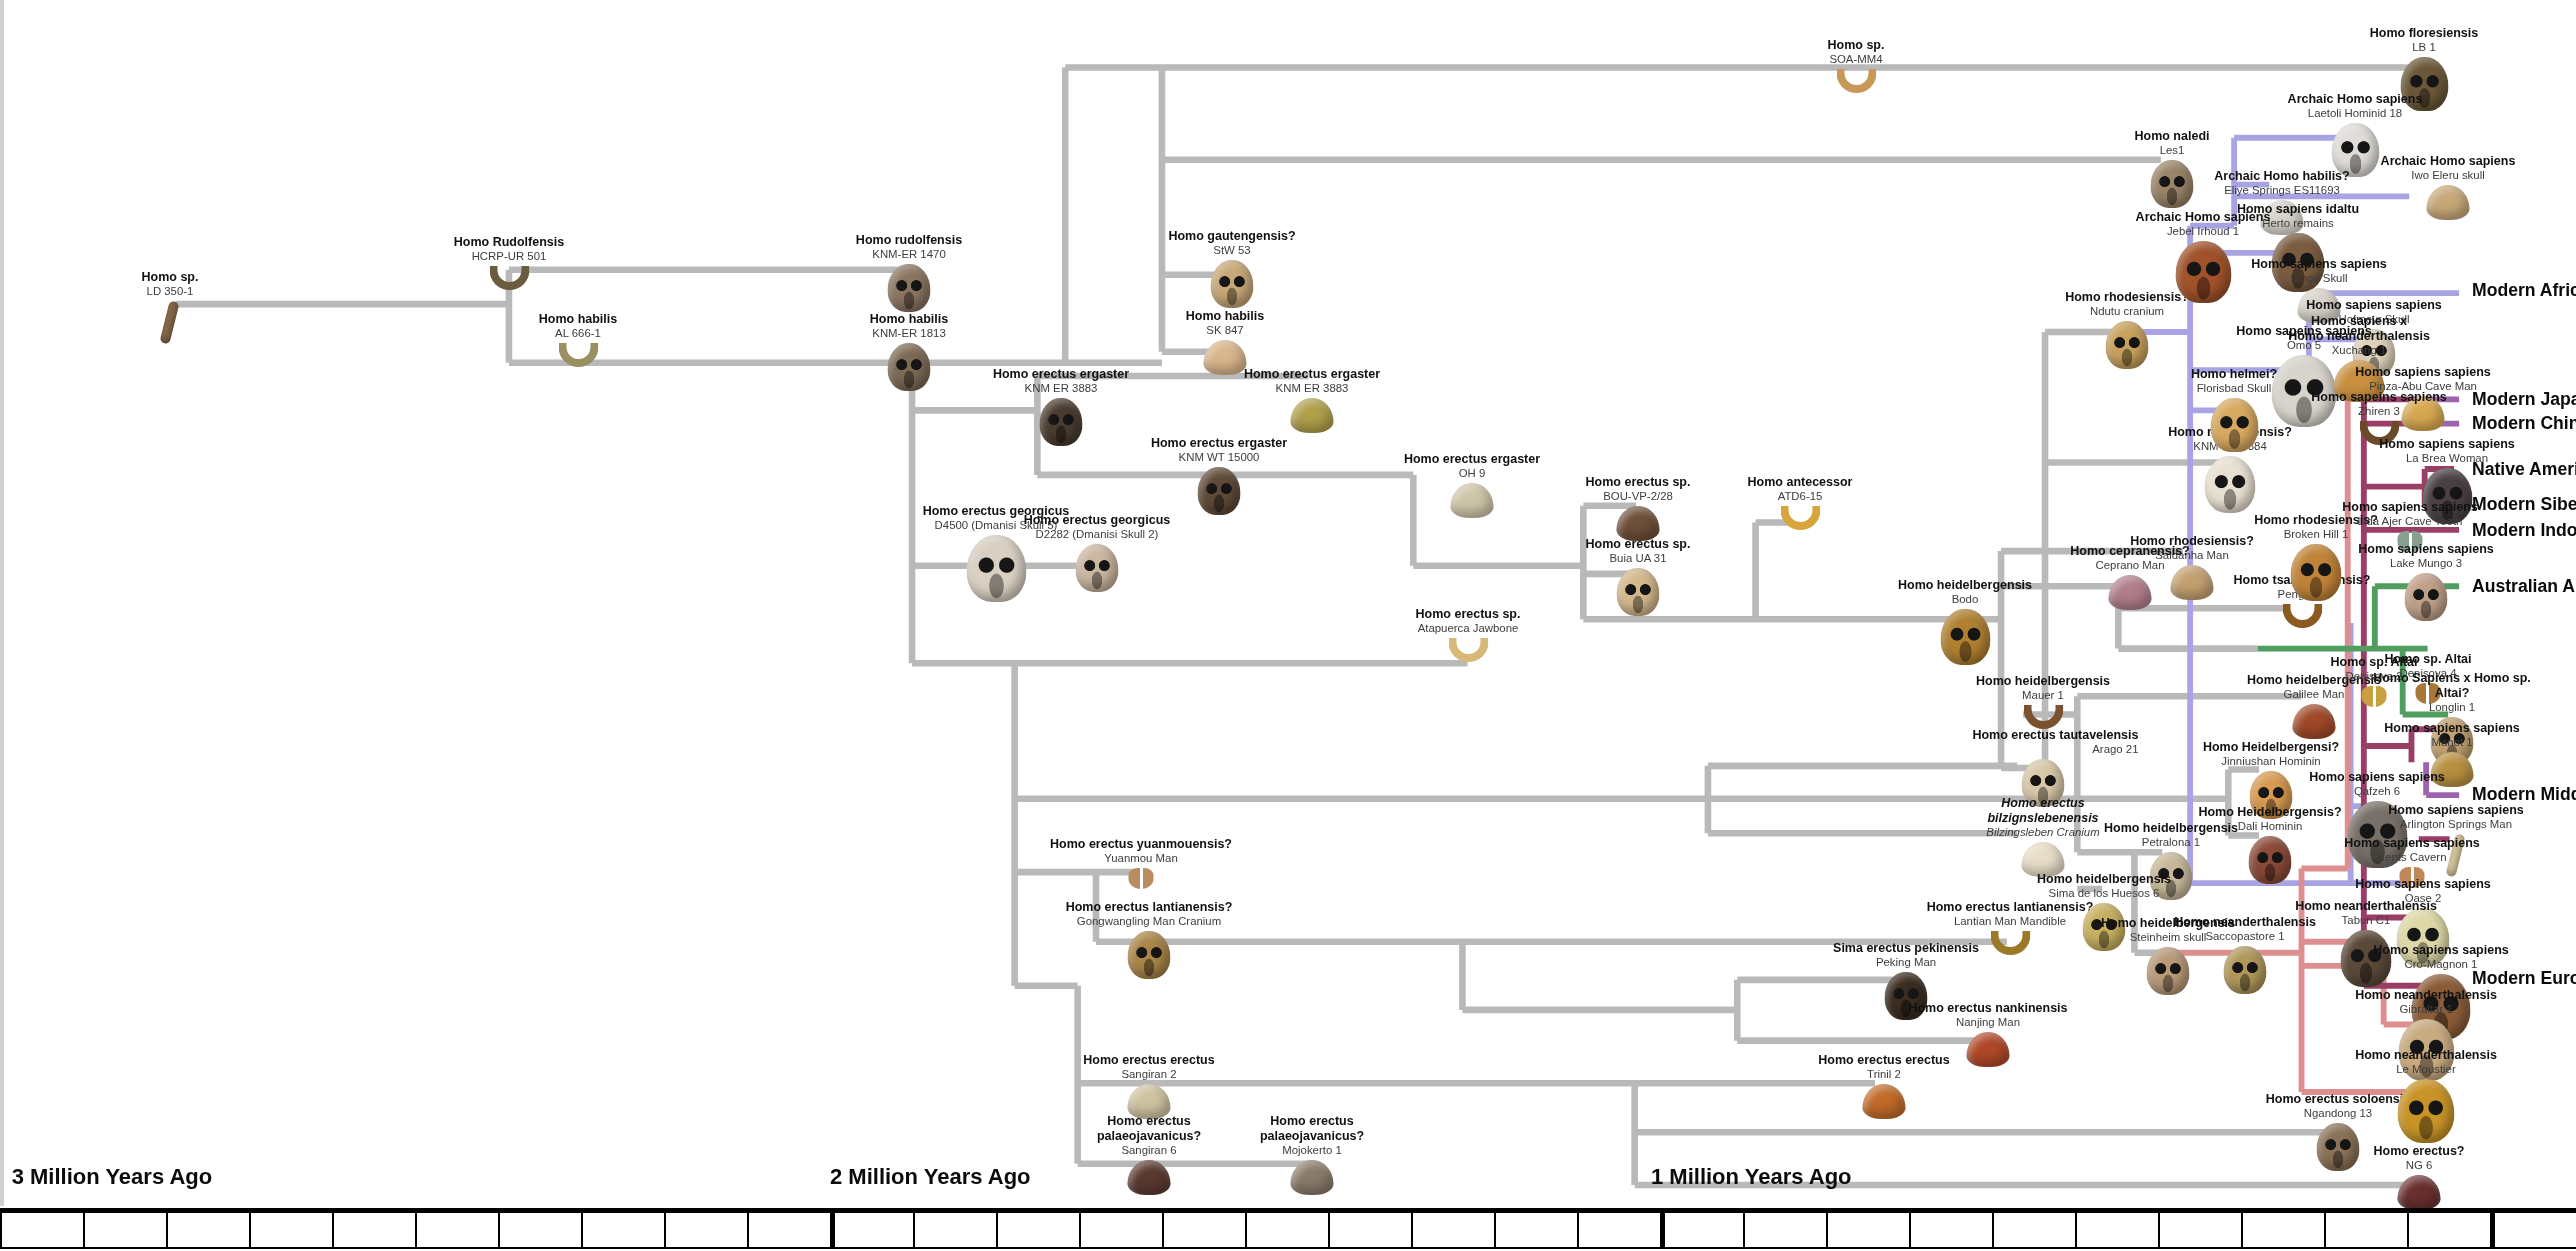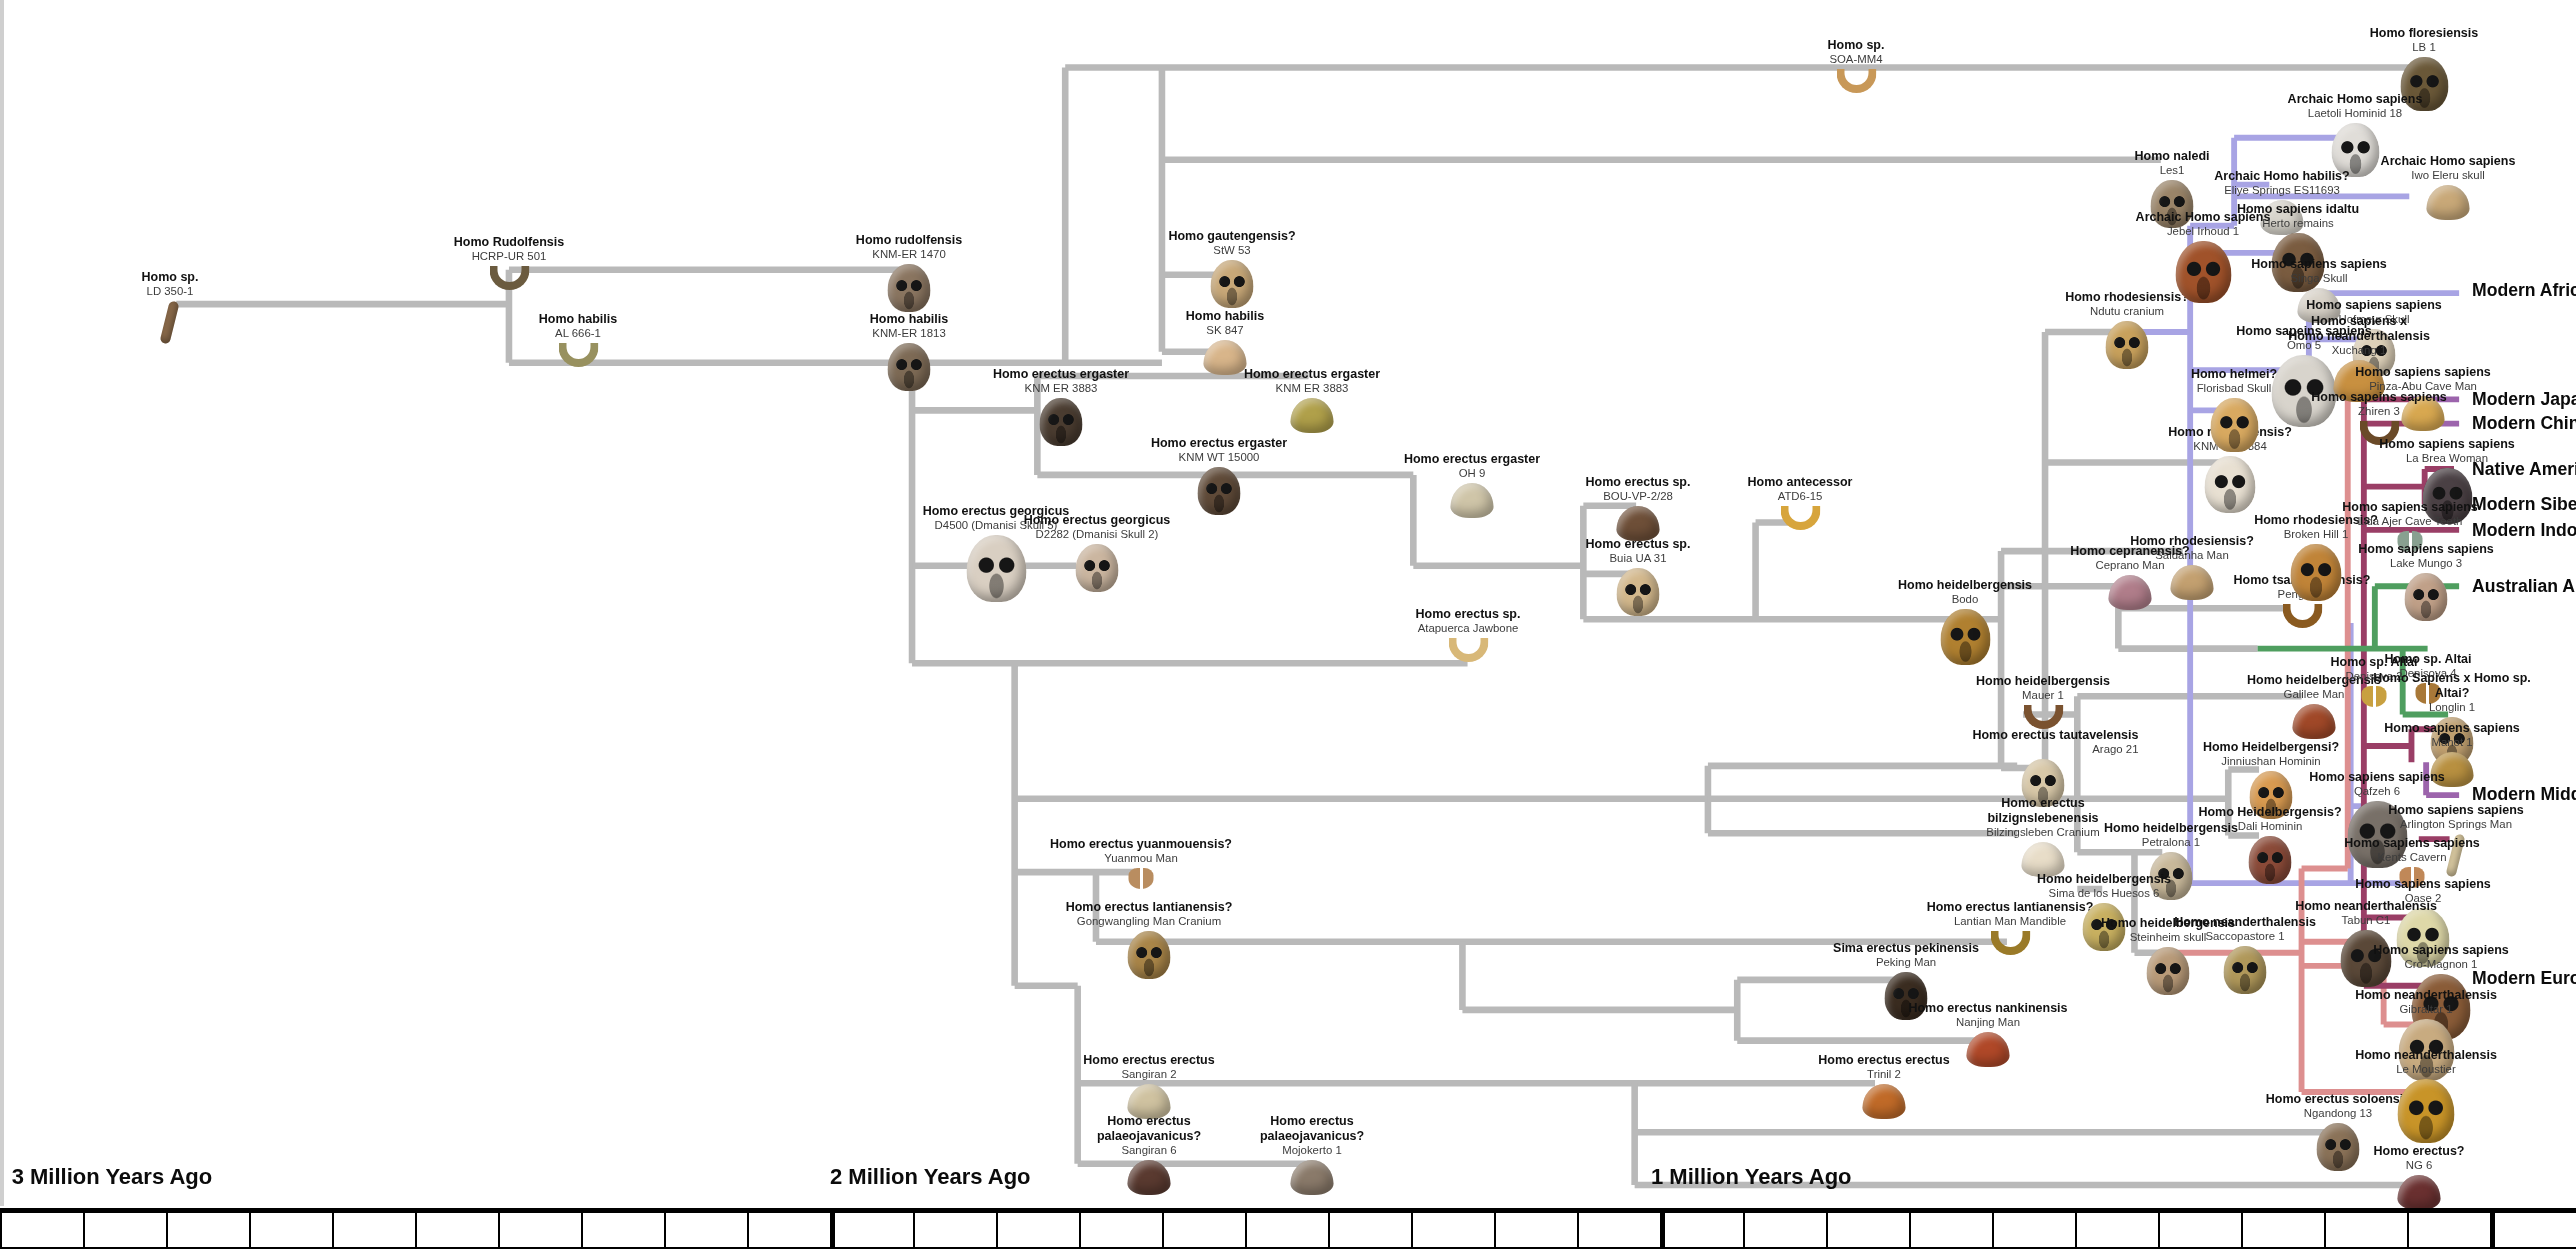--- a/index.html
+++ b/index.html
@@ -270,21 +270,21 @@
       <div class="taxon" style="left: 2419px; top: 1144px;">
         <div class="sp">Homo erectus?</div>
         <div class="spec">NG 6</div>
         <div class="icon icon-cranium" style="width: 43px; height: 35px; background: rgb(106, 48, 48);"></div>
       </div>
       <div class="taxon" style="left: 2043px; top: 728px; text-align: right;">
         <div class="sp">Homo erectus tautavelensis</div>
         <div class="spec">Arago 21</div>
         <div class="icon icon-skull" style="width: 43px; height: 48px; background: radial-gradient(circle at 33% 45%, rgb(22, 22, 22) 0px, rgb(22, 22, 22) 13%, transparent 15%), radial-gradient(circle at 67% 45%, rgb(22, 22, 22) 0px, rgb(22, 22, 22) 13%, transparent 15%), radial-gradient(at 50% 76%, rgba(0, 0, 0, 0.4) 0px, rgba(0, 0, 0, 0.4) 16%, transparent 18%) rgb(216, 200, 168);"></div>
       </div>
-      <div class="taxon" style="left: 2043px; top: 796px;">
+      <div class="taxon" style="left: 2043px; top: 796px; font-style: italic;">
         <div class="sp">Homo erectus bilzignslebenensis</div>
         <div class="spec">Bilzingsleben Cranium</div>
         <div class="icon icon-cranium" style="width: 43px; height: 35px; background: rgb(232, 221, 200);"></div>
       </div>
       <div class="taxon" style="left: 2043px; top: 674px;">
         <div class="sp">Homo heidelbergensis</div>
         <div class="spec">Mauer 1</div>
         <div class="icon icon-jaw" style="width: 40px; height: 23.4px; border-width: 8.8px; border-color: rgb(122, 82, 48);"></div>
       </div>
       <div class="taxon" style="left: 2271px; top: 740px;">
@@ -315,21 +315,21 @@
       <div class="taxon" style="left: 2245px; top: 915px;">
         <div class="sp">Homo neanderthalensis</div>
         <div class="spec">Saccopastore 1</div>
         <div class="icon icon-skull" style="width: 43px; height: 48px; background: radial-gradient(circle at 33% 45%, rgb(22, 22, 22) 0px, rgb(22, 22, 22) 13%, transparent 15%), radial-gradient(circle at 67% 45%, rgb(22, 22, 22) 0px, rgb(22, 22, 22) 13%, transparent 15%), radial-gradient(at 50% 76%, rgba(0, 0, 0, 0.4) 0px, rgba(0, 0, 0, 0.4) 16%, transparent 18%) rgb(176, 152, 90);"></div>
       </div>
       <div class="taxon" style="left: 2314px; top: 673px;">
         <div class="sp">Homo heidelbergensis</div>
         <div class="spec">Galilee Man</div>
         <div class="icon icon-cranium" style="width: 43px; height: 35px; background: rgb(160, 72, 40);"></div>
       </div>
-      <div class="taxon" style="left: 2172px; top: 129px; margin-top: 20px;">
+      <div class="taxon" style="left: 2172px; top: 129px;">
         <div class="sp">Homo naledi</div>
         <div class="spec">Les1</div>
         <div class="icon icon-skull" style="width: 43px; height: 48px; background: radial-gradient(circle at 33% 45%, rgb(22, 22, 22) 0px, rgb(22, 22, 22) 13%, transparent 15%), radial-gradient(circle at 67% 45%, rgb(22, 22, 22) 0px, rgb(22, 22, 22) 13%, transparent 15%), radial-gradient(at 50% 76%, rgba(0, 0, 0, 0.4) 0px, rgba(0, 0, 0, 0.4) 16%, transparent 18%) rgb(154, 132, 104);"></div>
       </div>
       <div class="taxon" style="left: 1856px; top: 38px;">
         <div class="sp">Homo sp.</div>
         <div class="spec">SOA-MM4</div>
         <div class="icon icon-jaw" style="width: 40px; height: 23.4px; border-width: 8.8px; border-color: rgb(200, 152, 88);"></div>
       </div>
       <div class="taxon" style="left: 2424px; top: 26px;">

